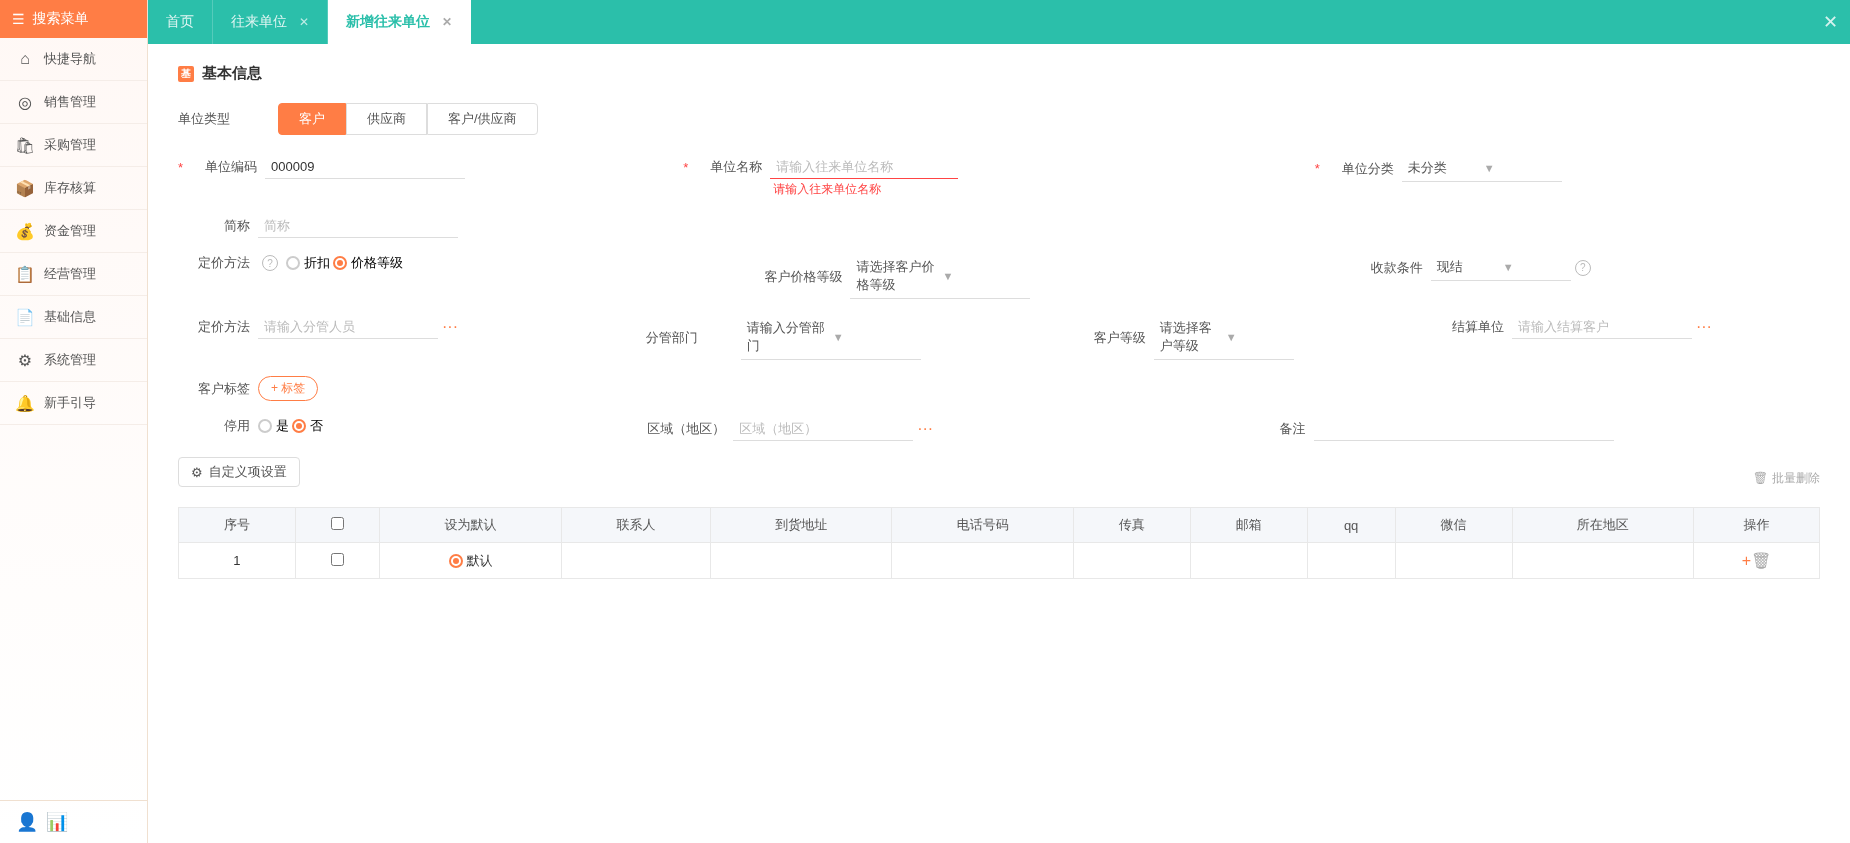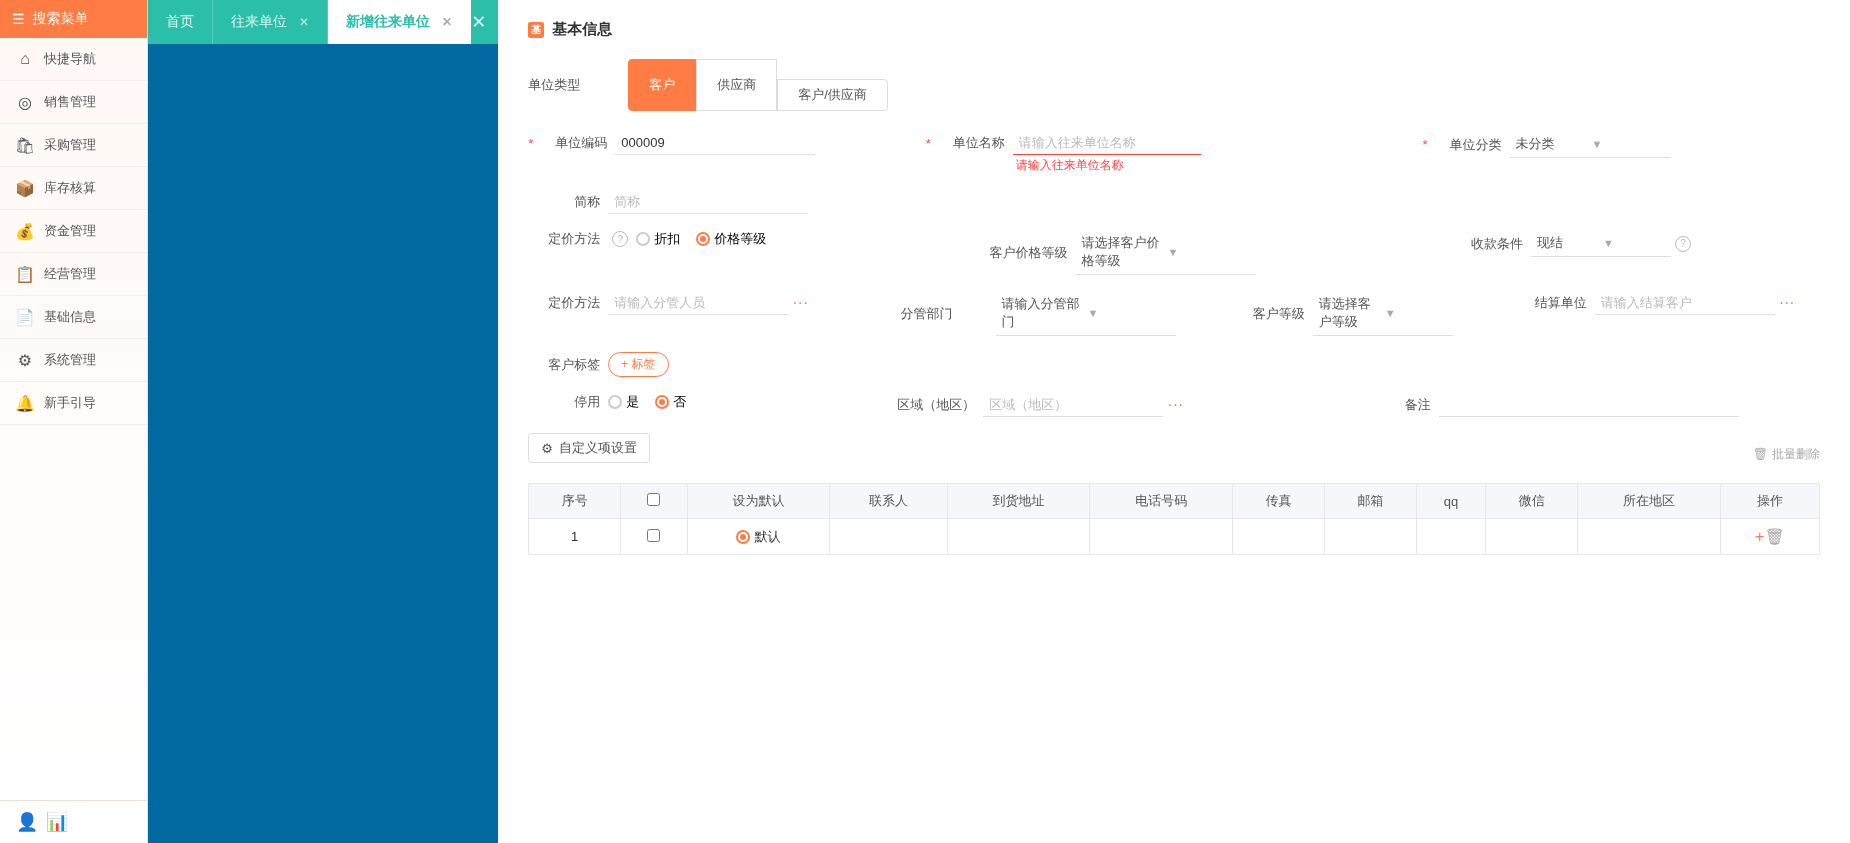--- a/index.html
+++ b/index.html
@@ -43,21 +43,21 @@
       align-items: center;
       gap: 8px;
       border-top: 1px solid #f0e0d0;
       color: #aaa;
     }
 
     
     .main {
       flex: 1;
       display: flex;
-      flex-direction: row;
+      flex-direction: column;
       height: 100%;
       background: #0369a1;
     }
 
     
     .tab-bar {
       display: flex;
       align-items: center;
       background: #2bbfaa;
       height: 44px;
@@ -148,21 +148,21 @@
       cursor: pointer;
       font-size: 13px;
       color: #555;
     }
     .unit-type-btn.active {
       background: #ff7d45;
       color: white;
       border-color: #ff7d45;
     }
     .unit-type-btn:first-of-type { border-radius: 4px 0 0 4px; }
-    .unit-type-btn:last-of-type { border-radius: 0 4px 4px 0; margin-top: 20px; }
+    .unit-type-btn:last-of-type { border-radius: 0 4px 4px 0; }
 
     
     .form-row {
       display: flex;
       align-items: flex-start;
       margin-bottom: 16px;
       gap: 0;
     }
     .form-field {
       display: flex;
@@ -208,21 +208,21 @@
       padding: 4px 6px;
       min-width: 160px;
       color: #555;
       cursor: pointer;
       gap: 4px;
     }
     .field-select span { flex: 1; }
     .field-select .arrow { color: #aaa; font-size: 11px; }
 
     
-    .radio-group { display: flex; align-items: flex-start; gap: 16px; }
+    .radio-group { display: flex; align-items: flex-start; gap: 3px; }
     .radio-item { display: flex; align-items: center; gap: 4px; cursor: pointer; }
     .radio-circle {
       width: 14px; height: 14px;
       border-radius: 50%;
       border: 2px solid #ccc;
       display: flex; align-items: center; justify-content: center;
     }
     .radio-circle.checked { border-color: #ff7d45; }
     .radio-circle.checked::after {
       content: '';

